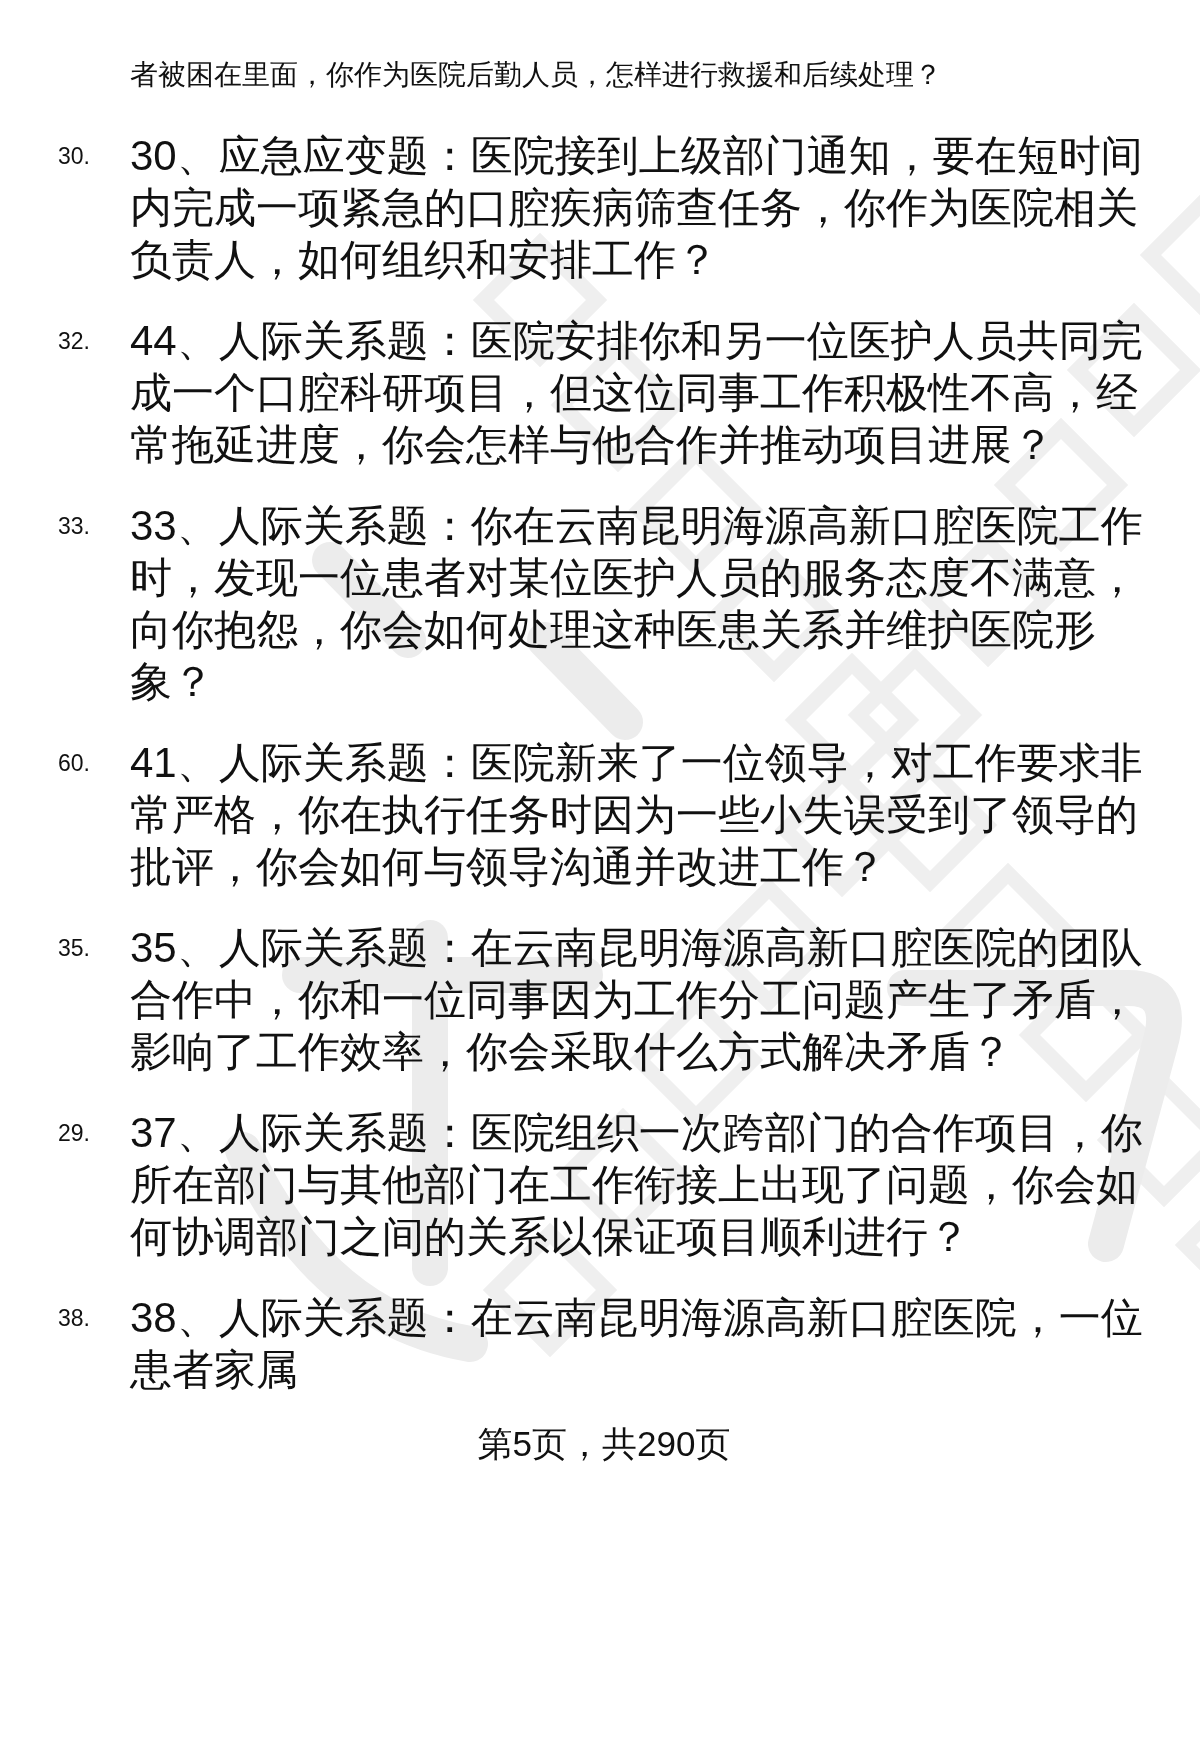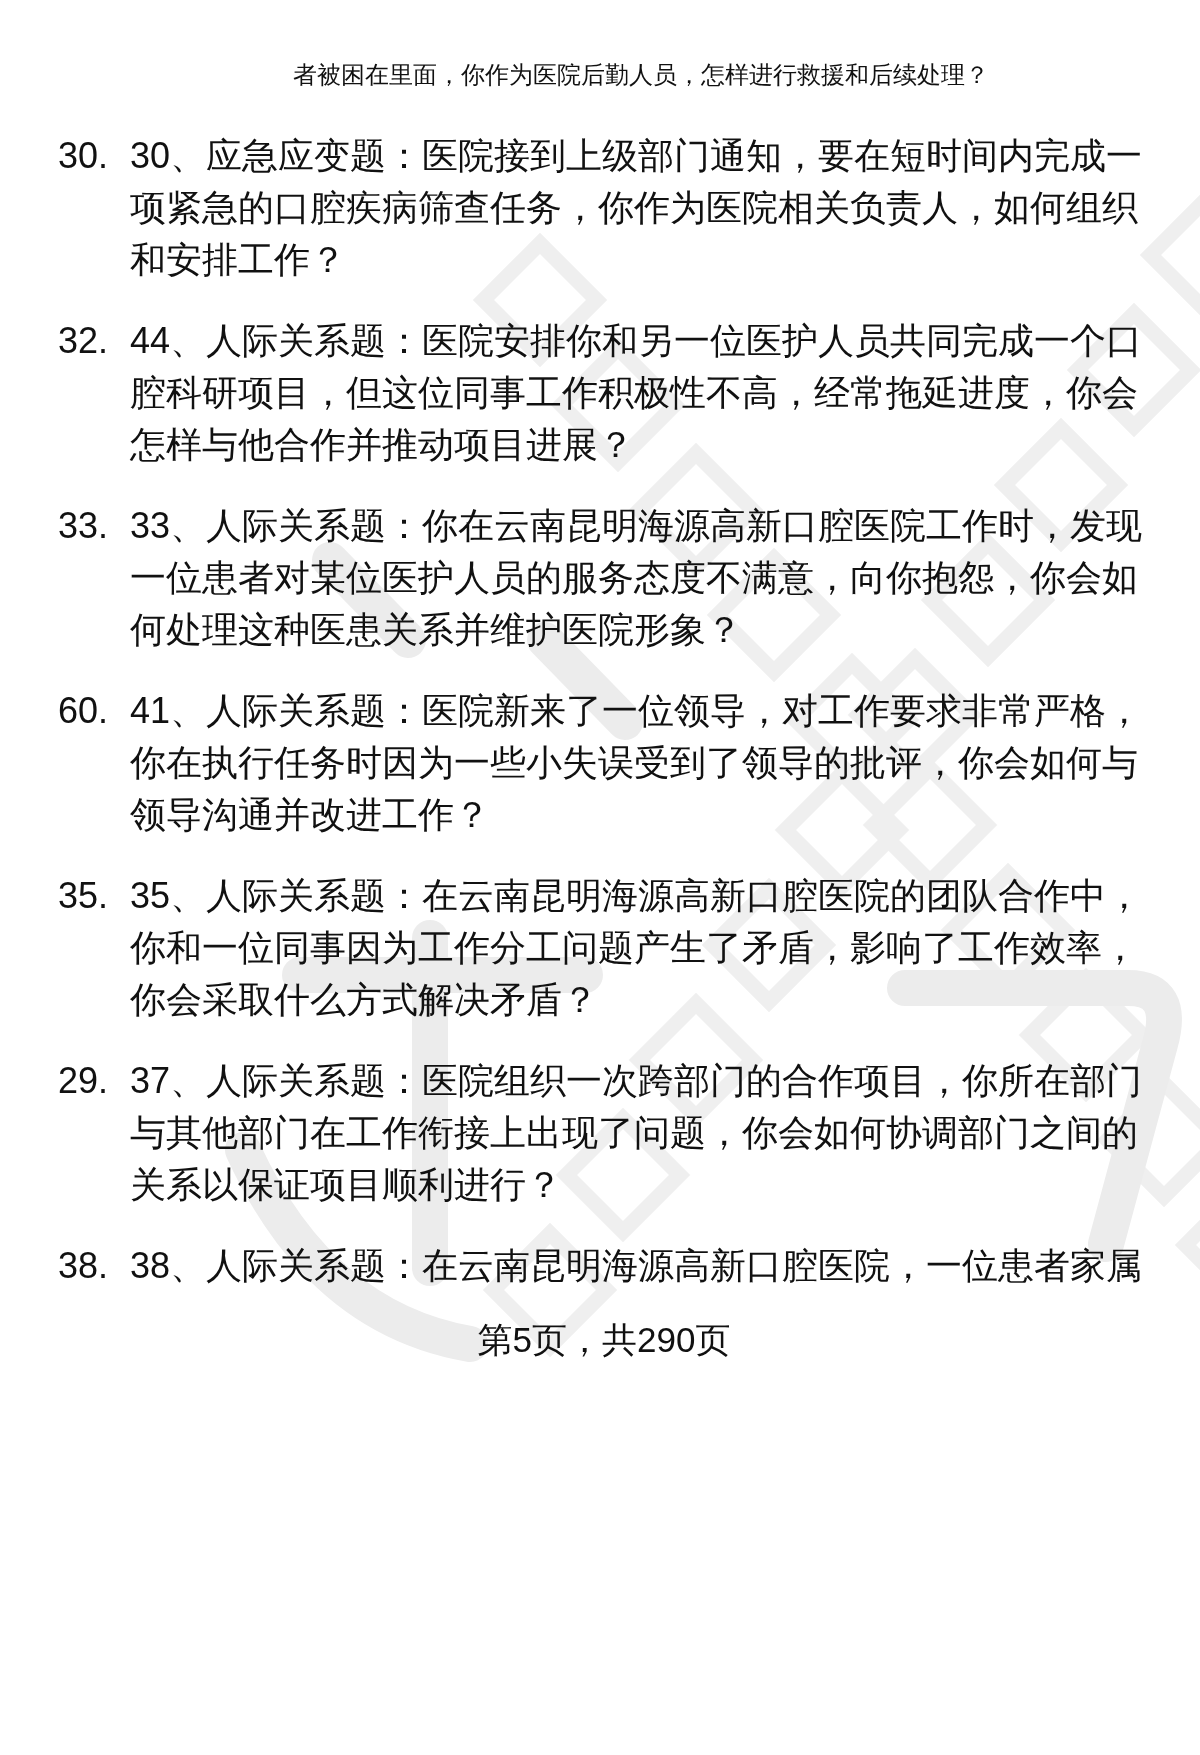--- a/index.html
+++ b/index.html
@@ -21,38 +21,37 @@
     z-index:0;pointer-events:none;
   }
   .content{
     position:relative;z-index:1;
     padding:49px 50px 0 58px;
     width:1092px;
   }
   .cont-para{
     margin:0 0 29px 72px;
     width:1022px;
-    font-size:24px;line-height:52px;
+    font-size:28px;line-height:52px;
     letter-spacing:0;
-    text-align:center;
   }
   .q-list{margin:0;padding:0;list-style:none;}
   .q-item{
     display:flex;align-items:flex-start;
     margin:0 0 29px 0;
   }
   .q-num{
     flex:0 0 72px;width:72px;
-    font-size:36px;line-height:52px;
+    font-size:23px;line-height:52px;
     white-space:nowrap;
   }
   .q-text{
     margin:0;flex:0 0 auto;
     width:1022px;
-    font-size:36px;line-height:52px;
+    font-size:42px;line-height:52px;
   }
   .footer{
     margin:-6px 0 0 0;
     width:1092px;
     text-align:center;
     font-size:35px;line-height:50px;
   }
 </style>
 </head>
 <body>

